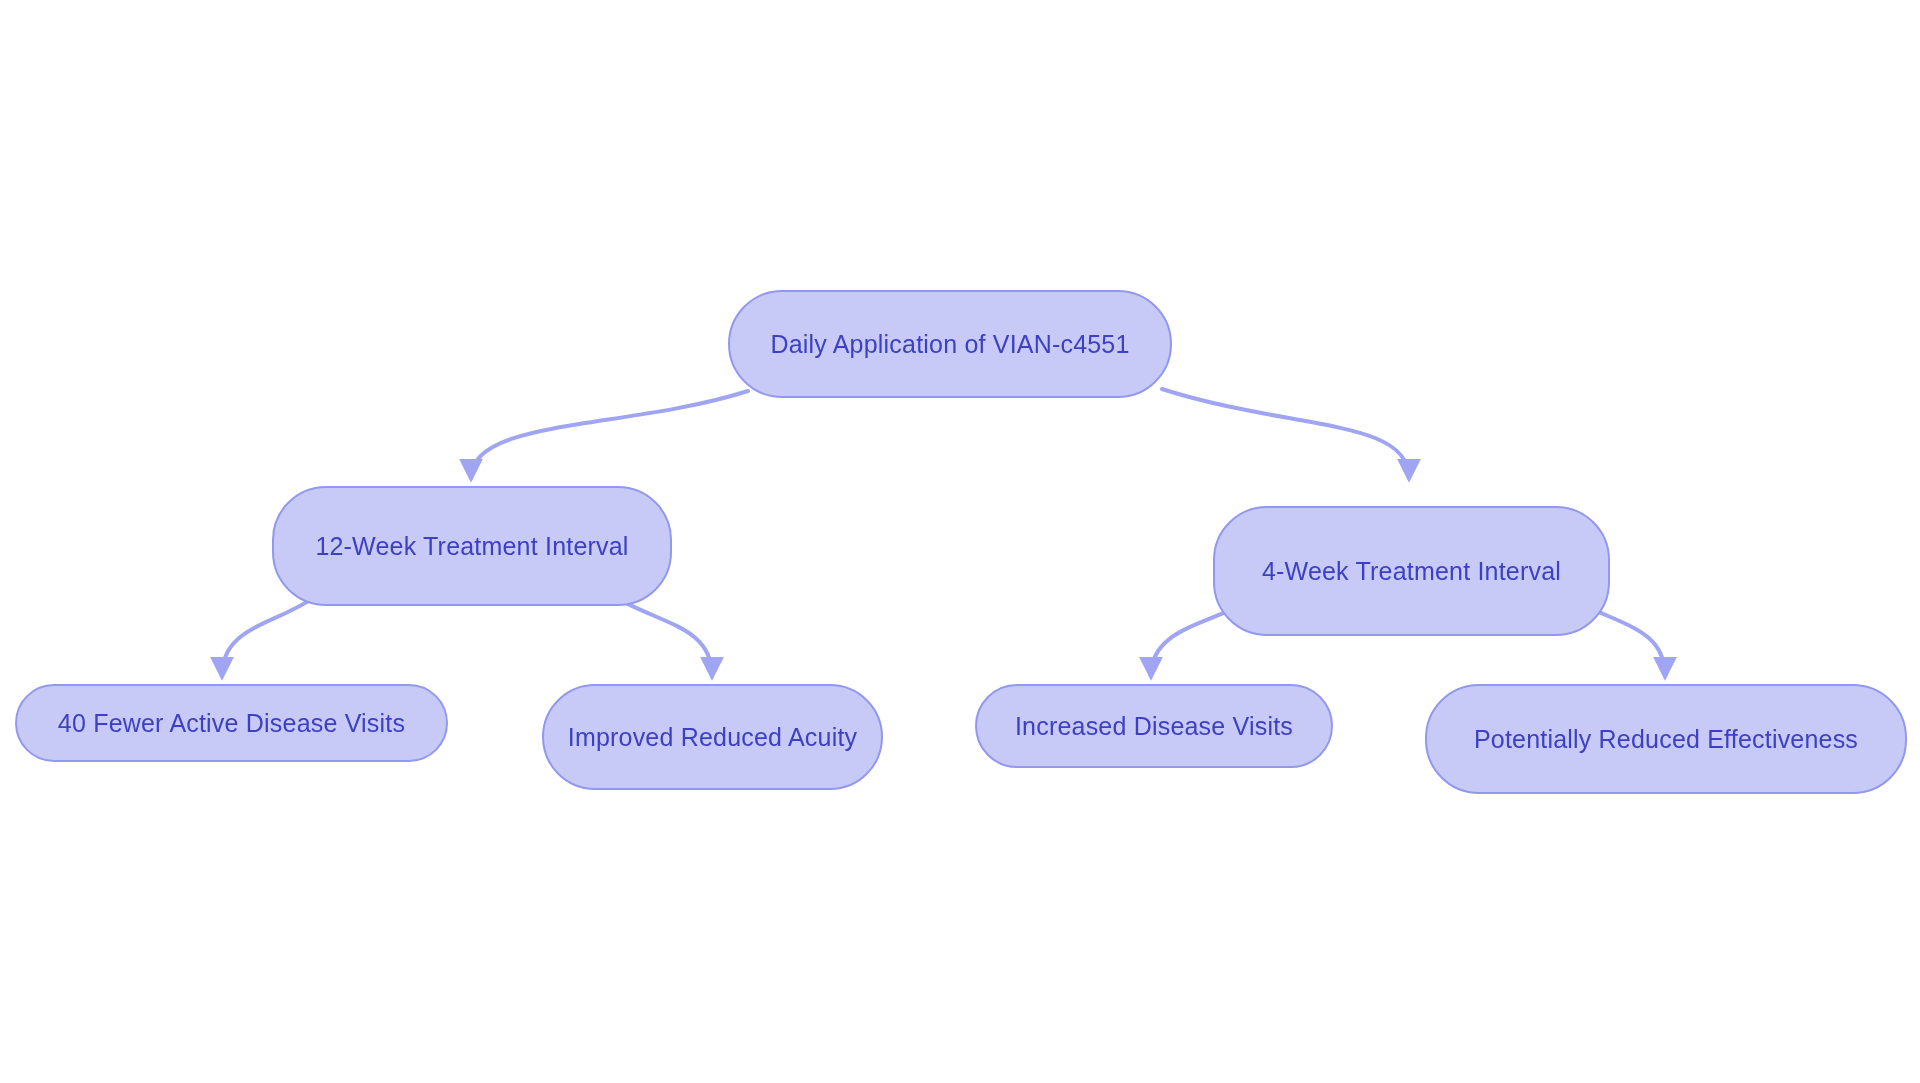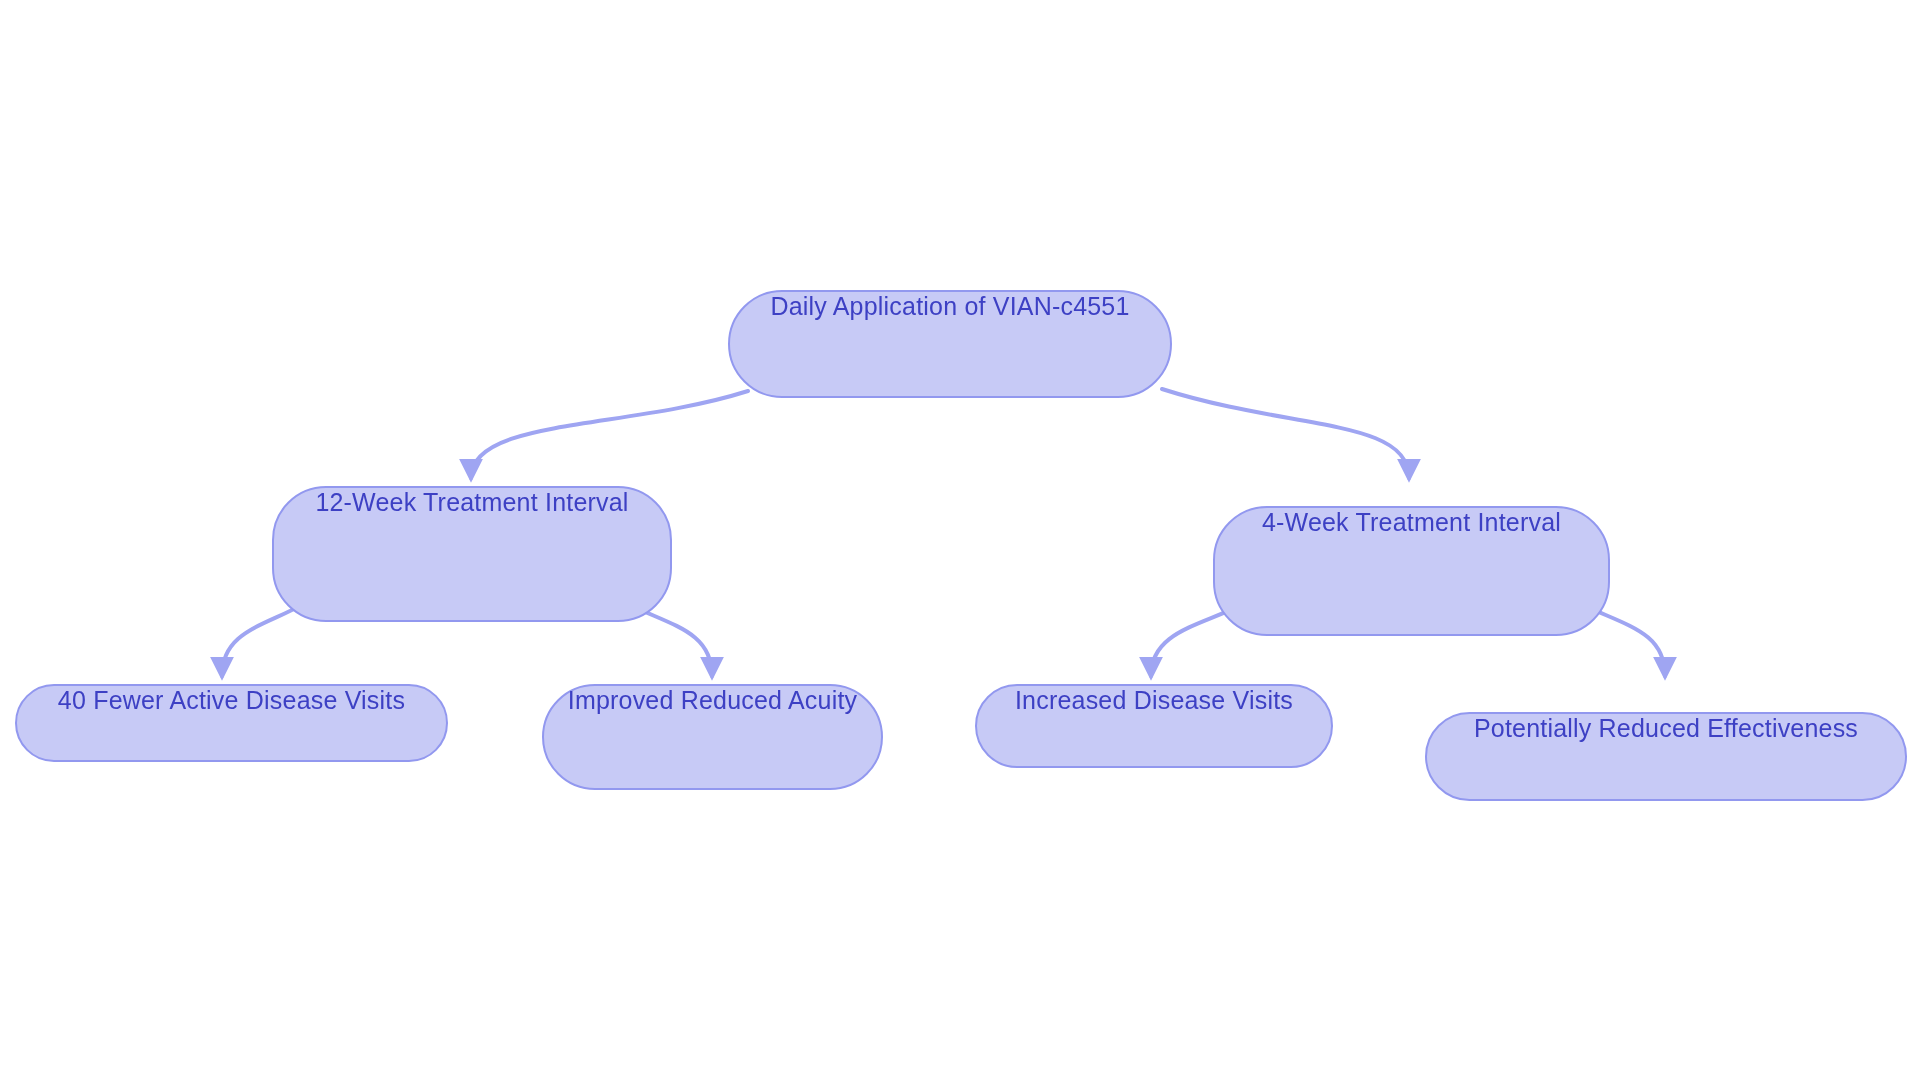--- a/index.html
+++ b/index.html
@@ -19,40 +19,40 @@
     position: absolute;
     left: 0;
     top: 0;
     width: 1920px;
     height: 1083px;
     pointer-events: none;
   }
   .node {
     position: absolute;
     display: flex;
-    align-items: flex-start;
+    align-items: center;
     justify-content: center;
     box-sizing: border-box;
     background: #c7caf6;
     border: 2px solid #9298ef;
     border-radius: 54px;
     color: #3d40c4;
     font-size: 25px;
     letter-spacing: 0.2px;
     white-space: nowrap;
     text-align: center;
   }
   
   .n-root   { left: 728px;  top: 290px; width: 444px; height: 108px; }
-  .n-left   { left: 272px;  top: 486px; width: 400px; height: 136px; }
+  .n-left   { left: 272px;  top: 486px; width: 400px; height: 120px; }
   .n-right  { left: 1213px; top: 506px; width: 397px; height: 130px; }
   .n-lc1    { left: 15px;   top: 684px; width: 433px; height: 78px; }
   .n-lc2    { left: 542px;  top: 684px; width: 341px; height: 106px; }
   .n-rc1    { left: 975px;  top: 684px; width: 358px; height: 84px; }
-  .n-rc2    { left: 1425px; top: 712px; width: 482px; height: 89px; }
+  .n-rc2    { left: 1425px; top: 684px; width: 482px; height: 110px; }
 </style>
 </head>
 <body>
 
 <div class="canvas">
 
   <svg class="edges-layer" width="1920" height="1083" viewBox="0 0 1920 1083" xmlns="http://www.w3.org/2000/svg">
     <defs>
       <marker id="arrowhead" markerUnits="userSpaceOnUse" markerWidth="24" markerHeight="24" viewBox="0 0 10 10" refX="8" refY="5" orient="auto">
         <path d="M0,0 L10,5 L0,10 z" fill="#9fa5f2"></path>

